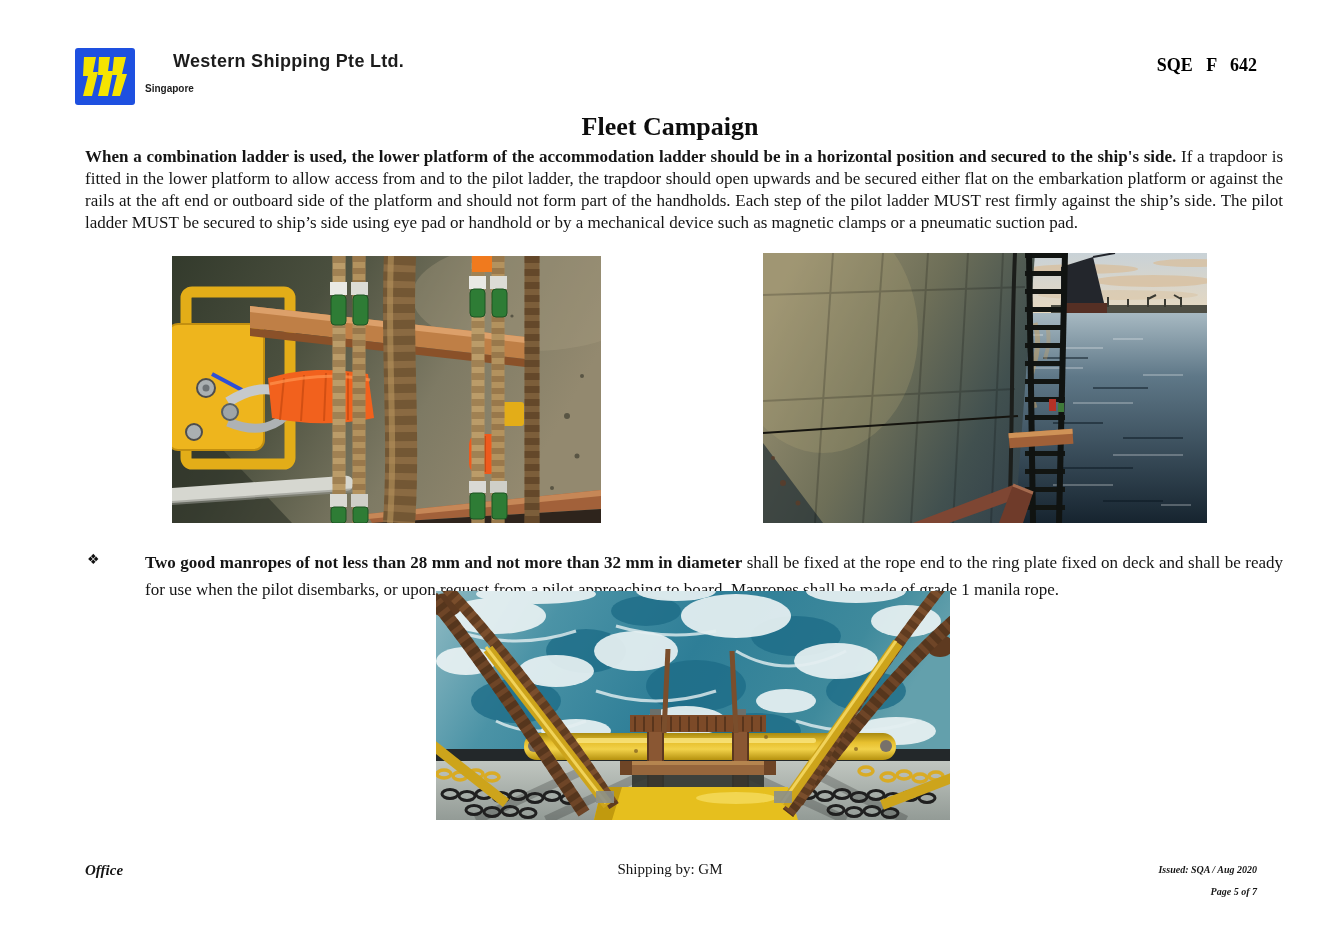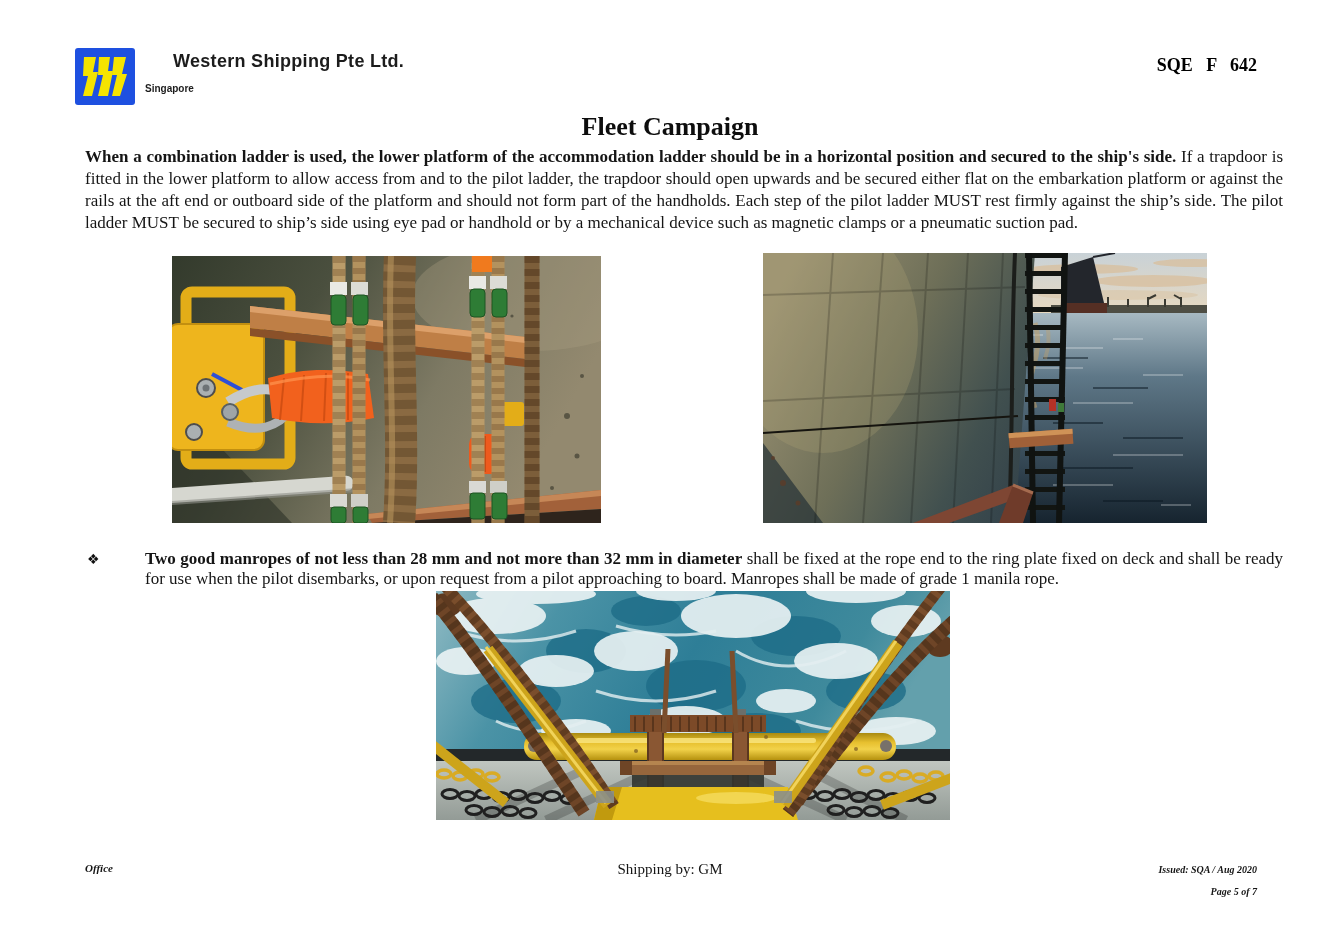--- a/index.html
+++ b/index.html
@@ -13,31 +13,31 @@
   .doc-code{right:83px;top:55px;font-weight:bold;font-size:18px;word-spacing:9px;color:#000000;}
 
   
   .page-title{left:0;right:0;top:112px;text-align:center;font-weight:bold;font-size:26px;color:#0d0d0d;}
   .body-par{left:85px;top:146px;width:1198px;font-size:17px;line-height:22px;text-align:justify;}
   .body-par b{font-weight:bold;}
 
   
   .bullet-row{left:85px;top:549px;width:1198px;}
   .bullet-marker{position:absolute;left:2px;top:2px;font-size:14px;font-family:"DejaVu Sans",sans-serif;color:#111;}
-  .bullet-text{margin-left:60px;font-size:17px;line-height:20px;text-align:justify;}
+  .bullet-text{margin-left:60px;font-size:17px;line-height:27px;text-align:justify;}
   .bullet-text b{font-weight:bold;}
 
   
   .photo{display:block;}
   .photo1{left:172px;top:256px;}
   .photo2{left:763px;top:253px;}
   .photo3{left:436px;top:591px;}
 
   
-  .f-office{left:85px;top:862px;font-weight:bold;font-style:italic;font-size:11px;text-align:center;}
+  .f-office{left:85px;top:862px;font-weight:bold;font-style:italic;font-size:15px;text-align:center;}
   .f-approved{left:0;right:0;top:861px;text-align:center;font-size:15px;}
   .f-approved .gm{font-size:15px;}
   .f-issued{right:83px;top:859px;text-align:right;font-weight:bold;font-style:italic;font-size:10px;line-height:21.5px;}
 </style>
 </head>
 <body>
 
 <svg class="abs logo" viewBox="0 0 60 57">
   <rect x="0" y="0" width="60" height="57" rx="3" fill="#1e50e0"></rect>
   <polygon fill="#f5e400" points="9,9 21,9 18,24 23,24 17,48 8,48 13,28 8,28"></polygon>

